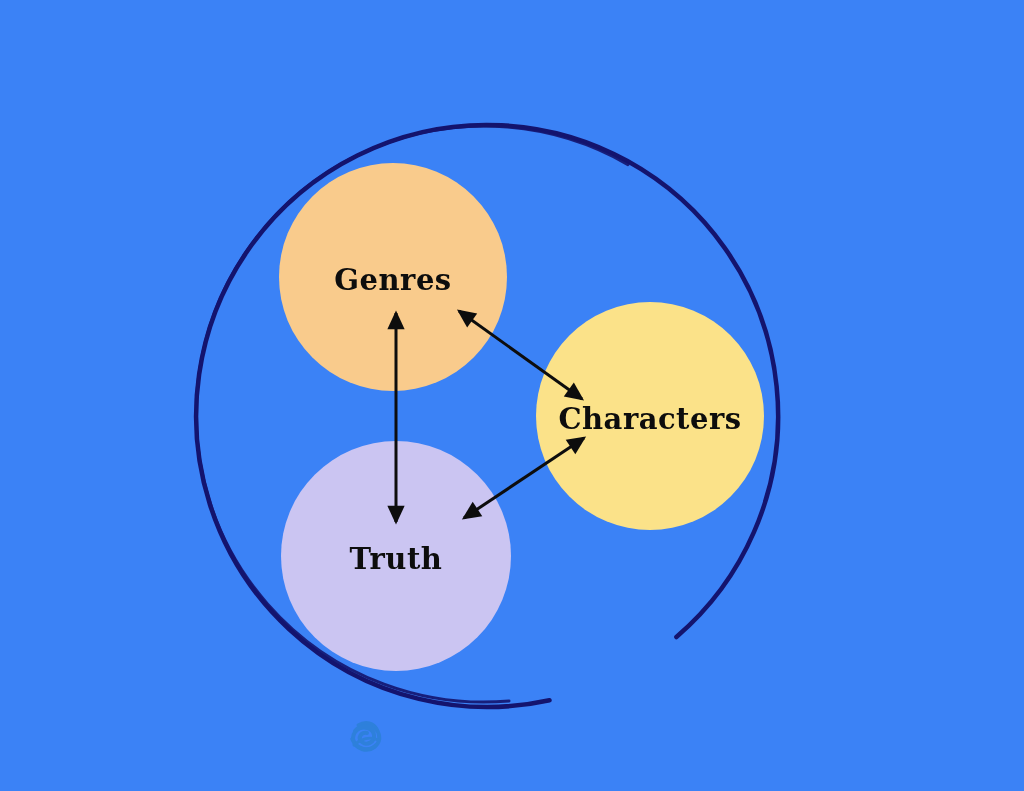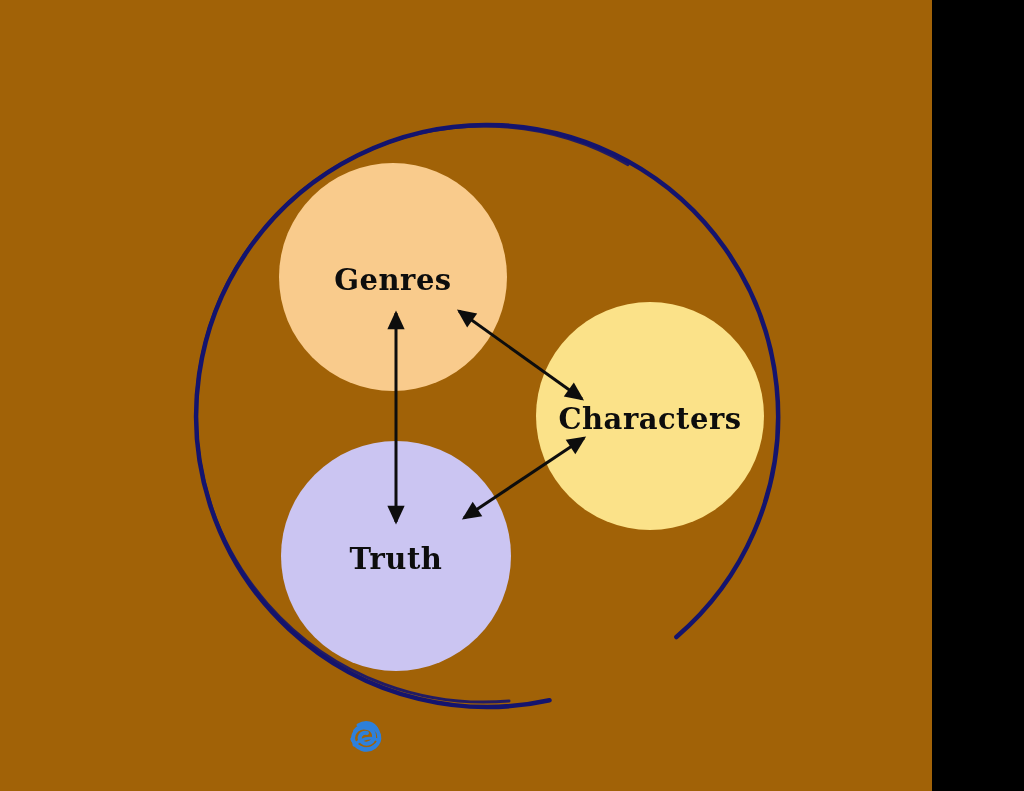--- a/index.html
+++ b/index.html
@@ -2,23 +2,23 @@
 <html><head>
 <meta charset="utf-8">
 <style>
   html, body {
     margin: 0;
     padding: 0;
     background: #000000;
   }
   .stage {
     position: relative;
-    width: 932px;
+    width: 1024px;
     height: 791px;
-    background: #a16207;
+    background: #3b82f6;
     overflow: hidden;
     font-family: "DejaVu Serif", serif;
   }
   svg { display: block; }
   .node-label {
     font-family: "DejaVu Serif", "Liberation Serif", serif;
     font-weight: bold;
     font-size: 29px;
     letter-spacing: 0.5px;
   }

